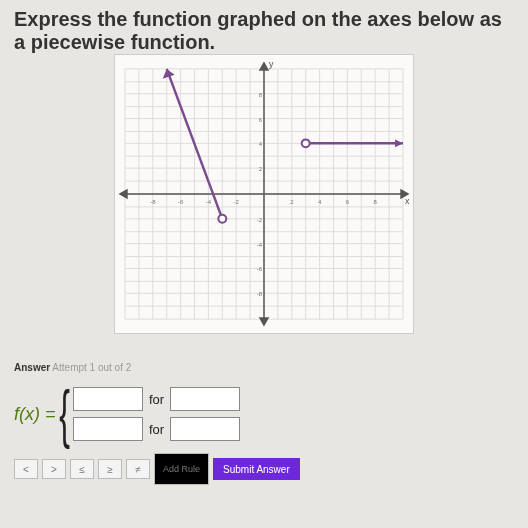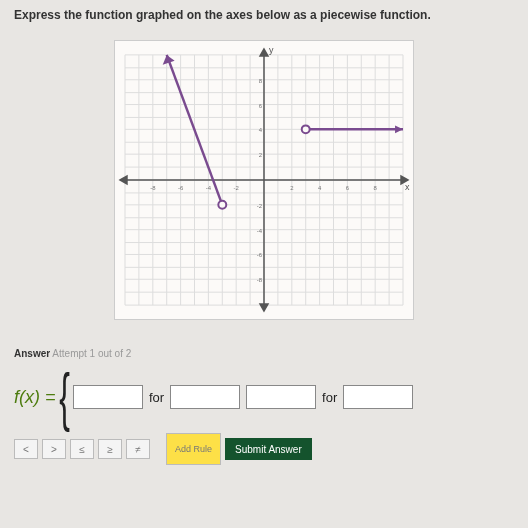--- a/index.html
+++ b/index.html
@@ -6,24 +6,23 @@
   body {
     width: 528px;
     height: 528px;
     background: #e8e6e3;
     font-family: Arial, sans-serif;
     padding: 8px 14px;
     overflow: hidden;
     position: relative;
   }
   .question {
-    font-size: 12px;
+    font-size: 20px;
     font-weight: bold;
     color: #333;
-    margin-bottom: 18px;
     filter: blur(0.3px);
   }
   .graph-wrap {
     display: flex;
     justify-content: center;
     margin-bottom: 28px;
   }
   .graph {
     background: #fcfaf8;
     border: 1px solid #ccc;
@@ -50,20 +49,21 @@
   .brace {
     font-size: 64px;
     line-height: 48px;
     color: #222;
     font-weight: 100;
     transform: scaleX(0.5);
     margin: 0 -10px;
   }
   .rules {
     display: flex;
+    flex-direction: column;
     gap: 6px;
   }
   .rule-row {
     display: flex;
     align-items: center;
     gap: 6px;
   }
   .pw-input {
     width: 70px;
     height: 24px;
@@ -90,32 +90,31 @@
     color: #777;
     display: flex;
     align-items: center;
     justify-content: center;
     cursor: pointer;
   }
   .text-btn {
     height: 20px;
     padding: 15px 8px;
     border: 1px solid #bbb;
-    background: #fde047;
+    background: #000000;
     font-size: 9px;
     color: #777;
     display: flex;
     align-items: center;
     cursor: pointer;
-    margin-left: 12px;
   }
   .submit-btn {
     height: 22px;
     padding: 0 10px;
-    background: #14532d;
+    background: #6d28d9;
     color: #fff;
     font-size: 10px;
     border: none;
     display: flex;
     align-items: center;
     cursor: pointer;
   }
 </style>
 </head>
 <body>

